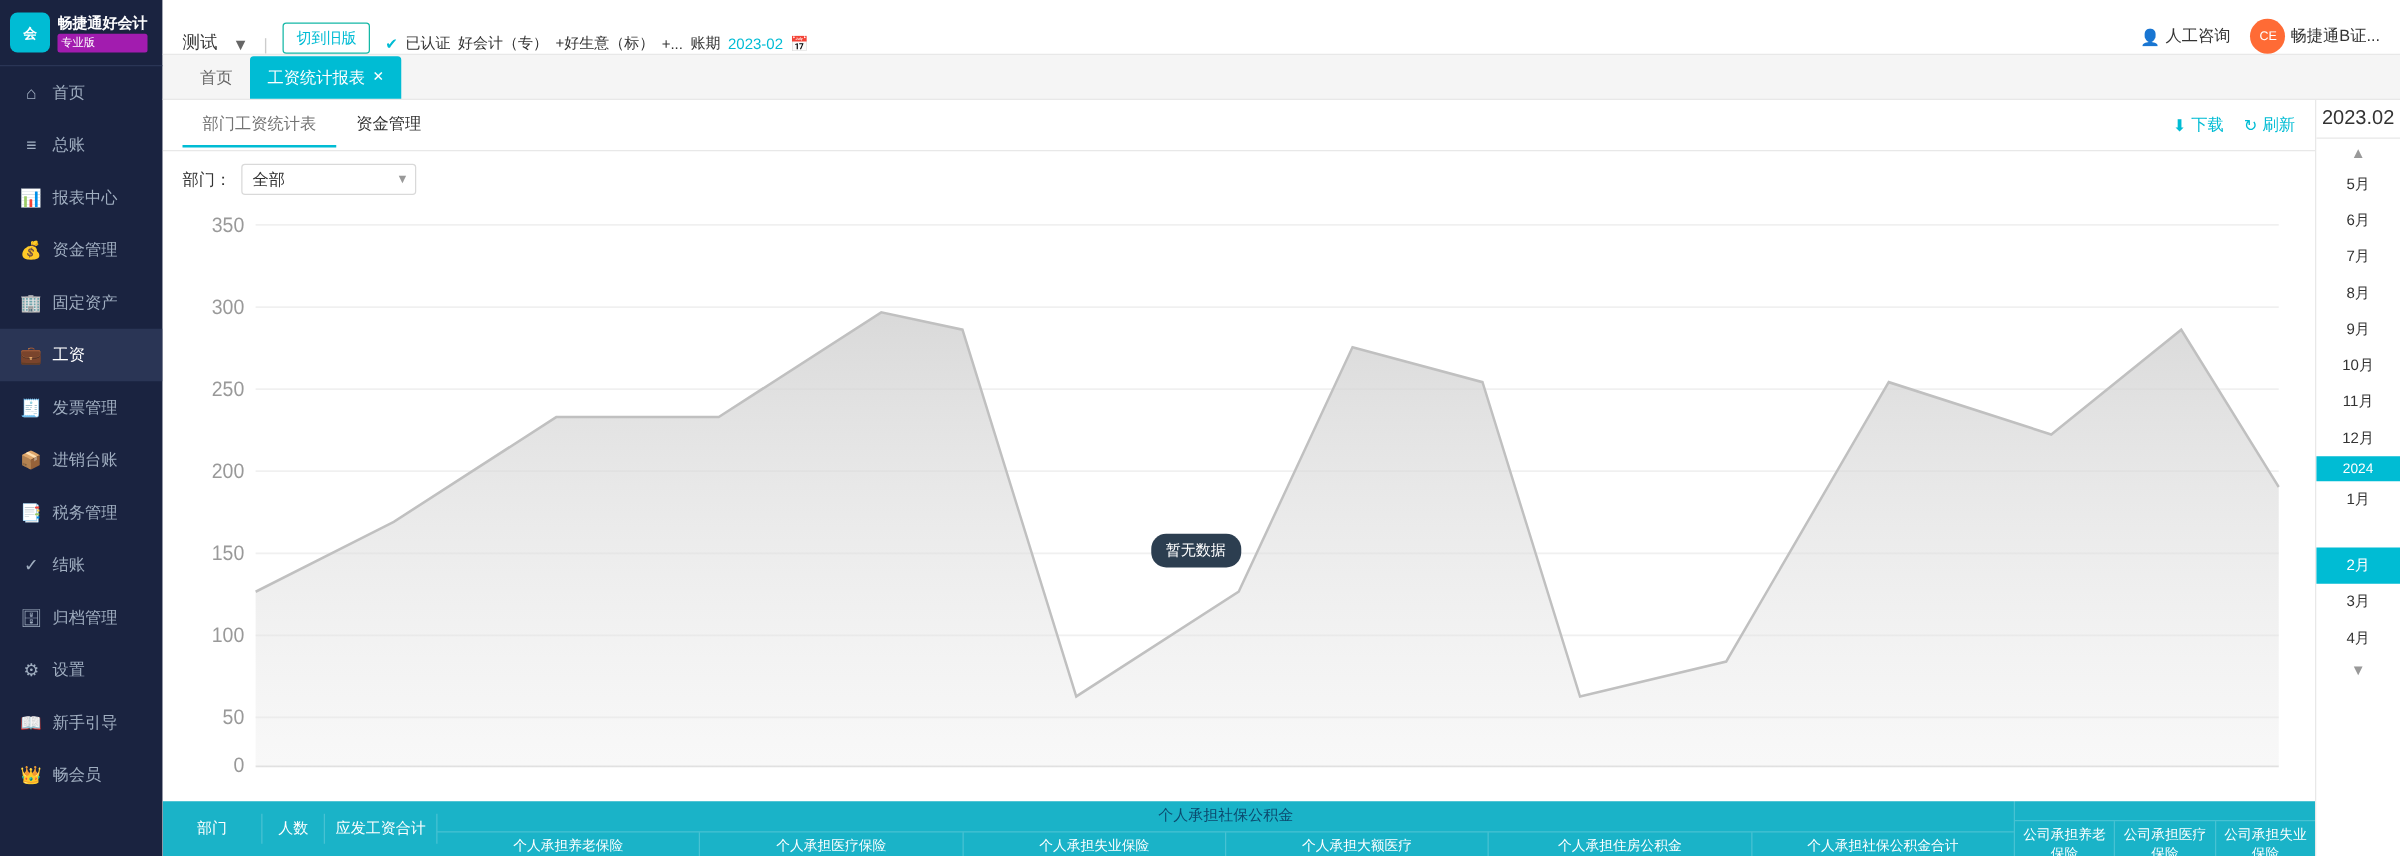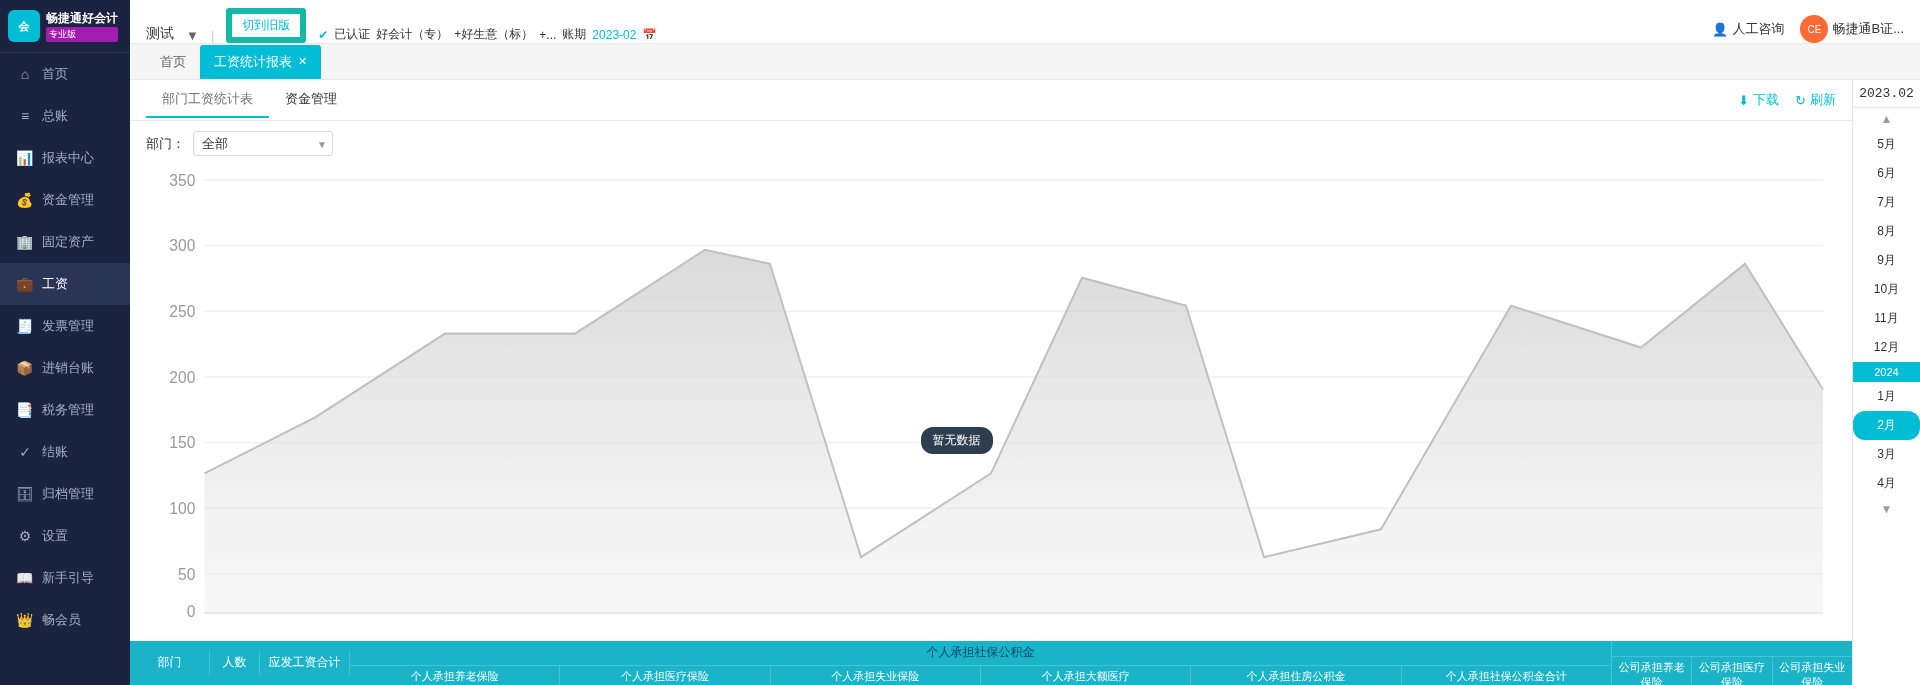--- a/index.html
+++ b/index.html
@@ -51,21 +51,21 @@
       padding: 0 16px;
       height: 44px;
       display: flex;
       align-items: flex-end;
       gap: 12px;
       flex-shrink: 0;
     }
     .header-title { font-size: 14px; color: #333; font-weight: 500; }
     .header-dropdown { color: #666; cursor: pointer; }
     .header-btn-old {
-      border: 6px solid #14b8a6;
+      border: 1px solid #14b8a6;
       color: #00bcd4;
       background: white;
       padding: 3px 10px;
       border-radius: 3px;
       cursor: pointer;
       font-size: 12px;
     }
     .header-status { display: flex; align-items: center; gap: 6px; font-size: 12px; color: #333; }
     .header-right { margin-left: auto; display: flex; align-items: center; gap: 16px; }
     .header-right-item { display: flex; align-items: center; gap: 4px; color: #333; font-size: 13px; cursor: pointer; }
@@ -215,42 +215,42 @@
       border-left: 1px solid #e8e8e8;
       display: flex;
       flex-direction: column;
       align-items: center;
       overflow-y: auto;
       flex-shrink: 0;
     }
     .date-picker-header {
       width: 100%;
       padding: 6px 4px;
-      font-size: 13px;
+      font-size: 16px;
       color: #333;
       text-align: center;
       border-bottom: 1px solid #e8e8e8;
-      font-family: Liberation Mono, monospace;
     }
     .date-nav-btn {
       cursor: pointer; color: #999; font-size: 12px; padding: 4px;
       width: 100%; text-align: center;
     }
     .date-month-item {
       width: 100%;
       padding: 6px 4px;
       text-align: center;
       font-size: 12px;
       color: #333;
       cursor: pointer;
     }
     .date-month-item.active {
       background: #00bcd4;
       color: white;
-      border-radius: 12px;
+      border-radius: 0;
+      margin-top: 24px;
     }
     .date-year-label {
       width: 100%;
       background: #00bcd4;
       color: white;
       text-align: center;
       font-size: 11px;
       padding: 4px;
     }
 

